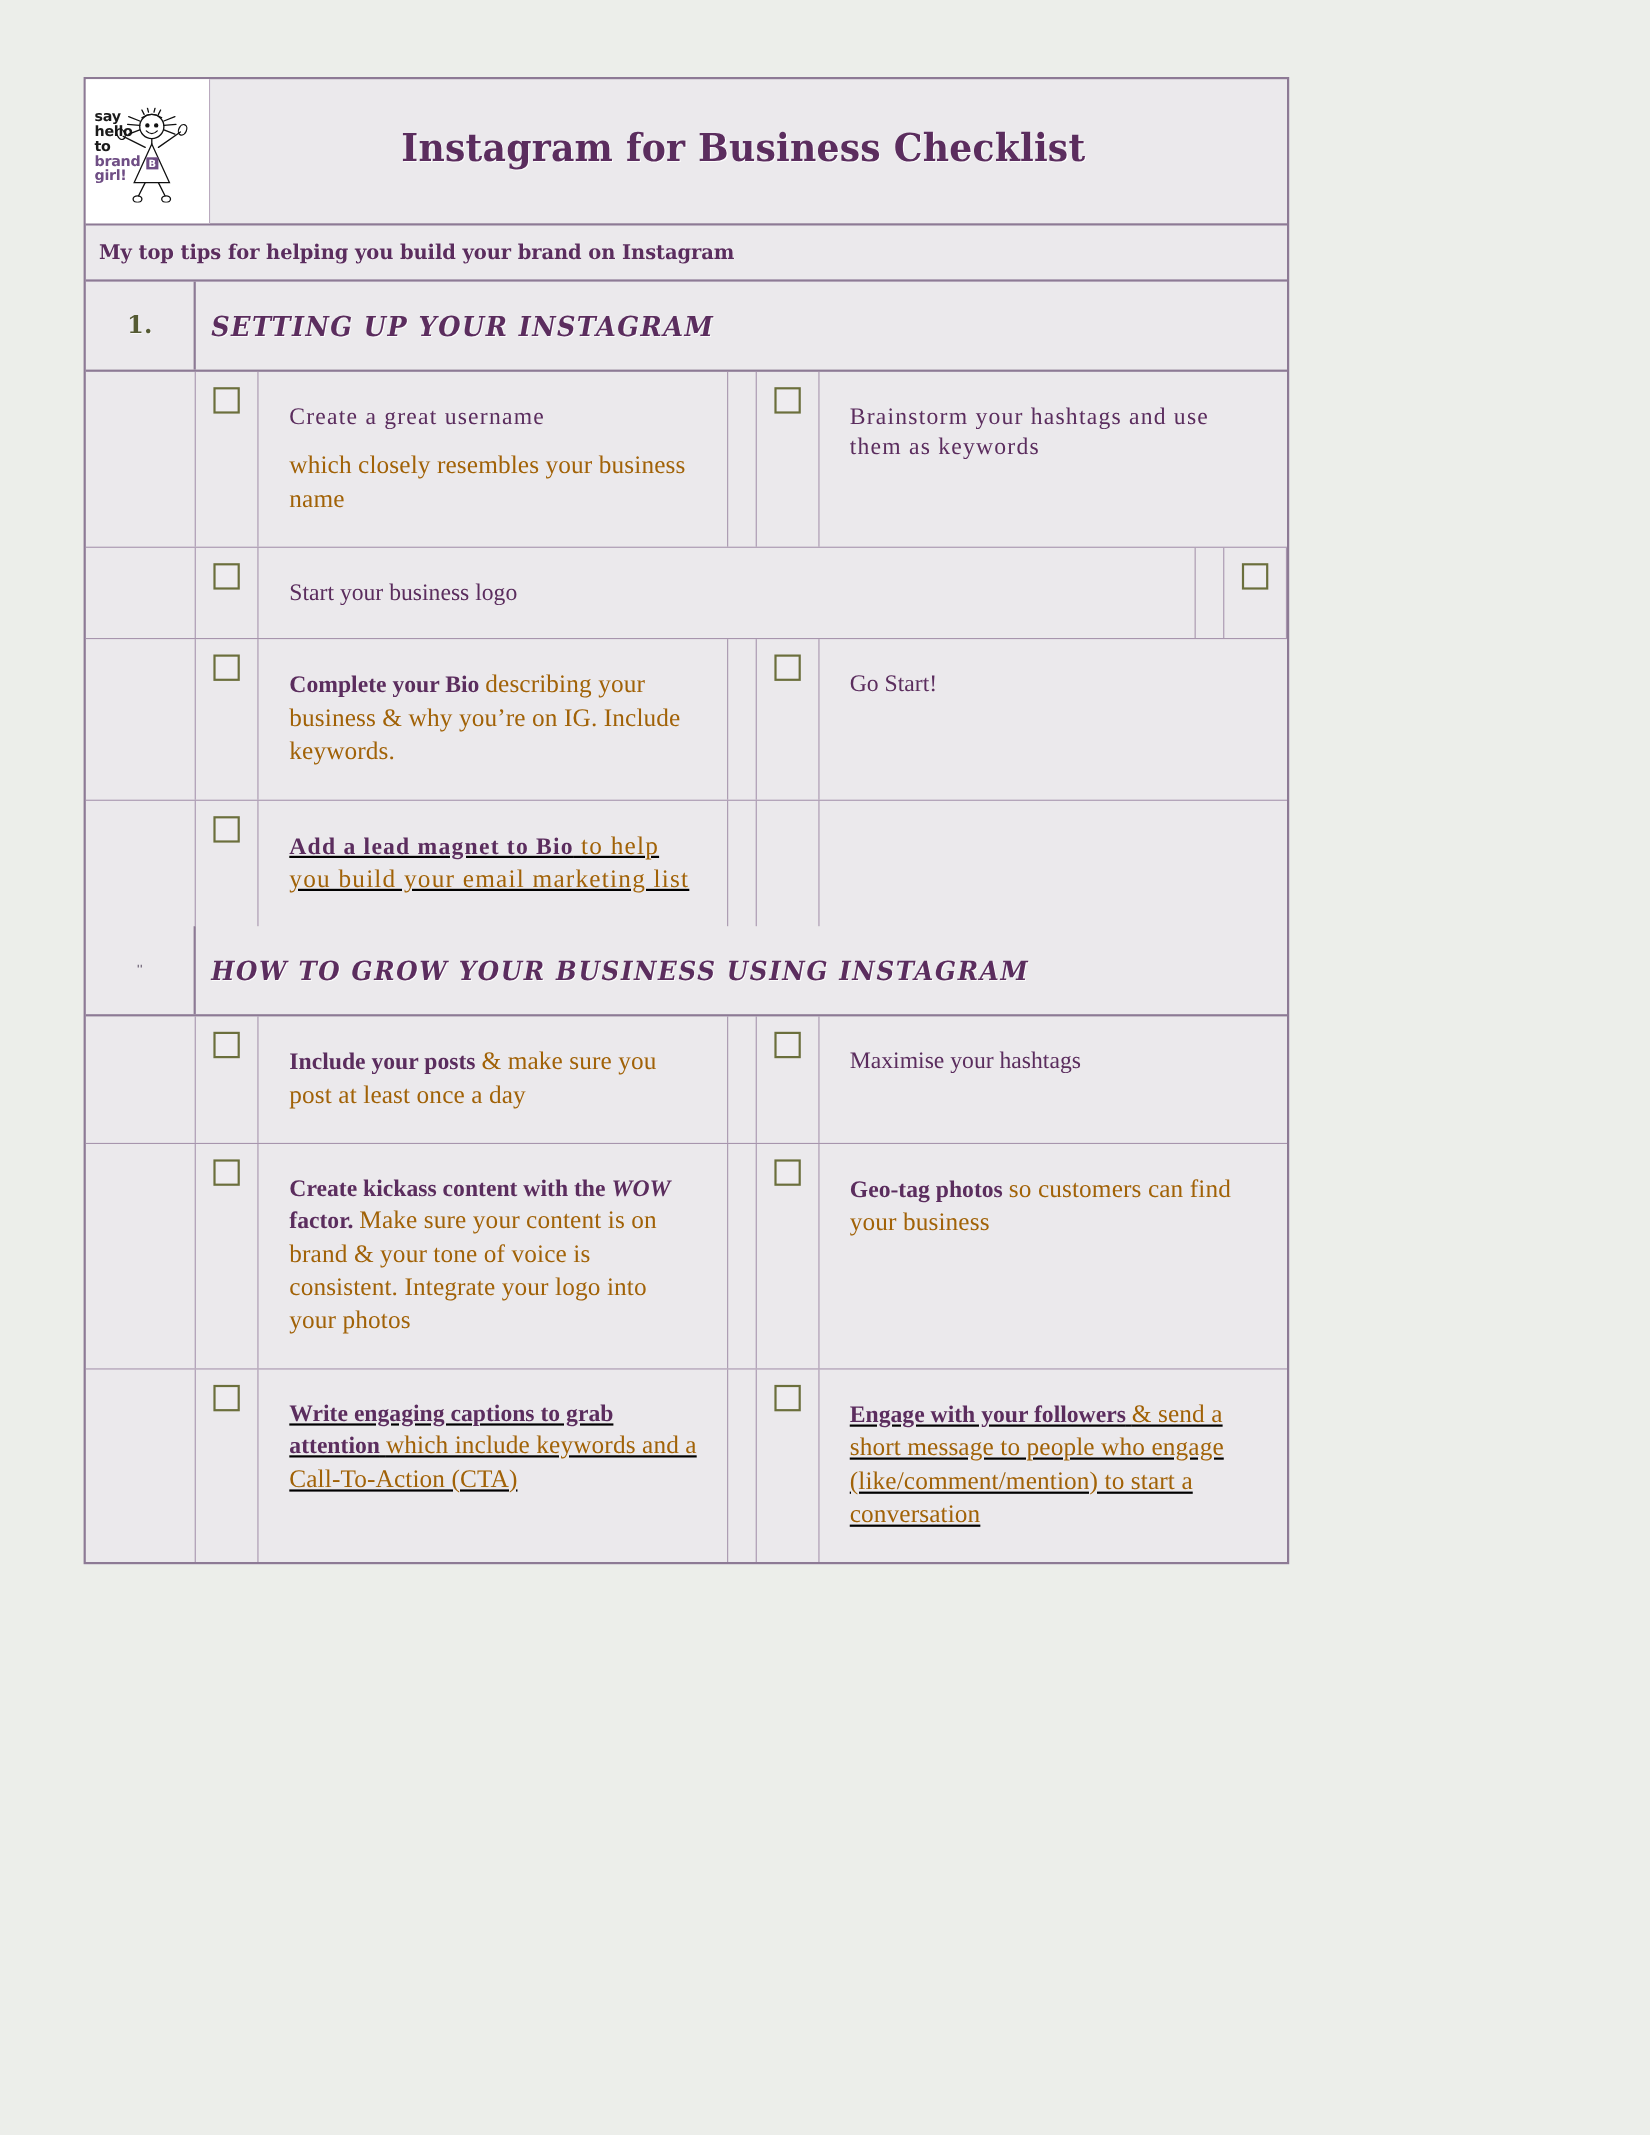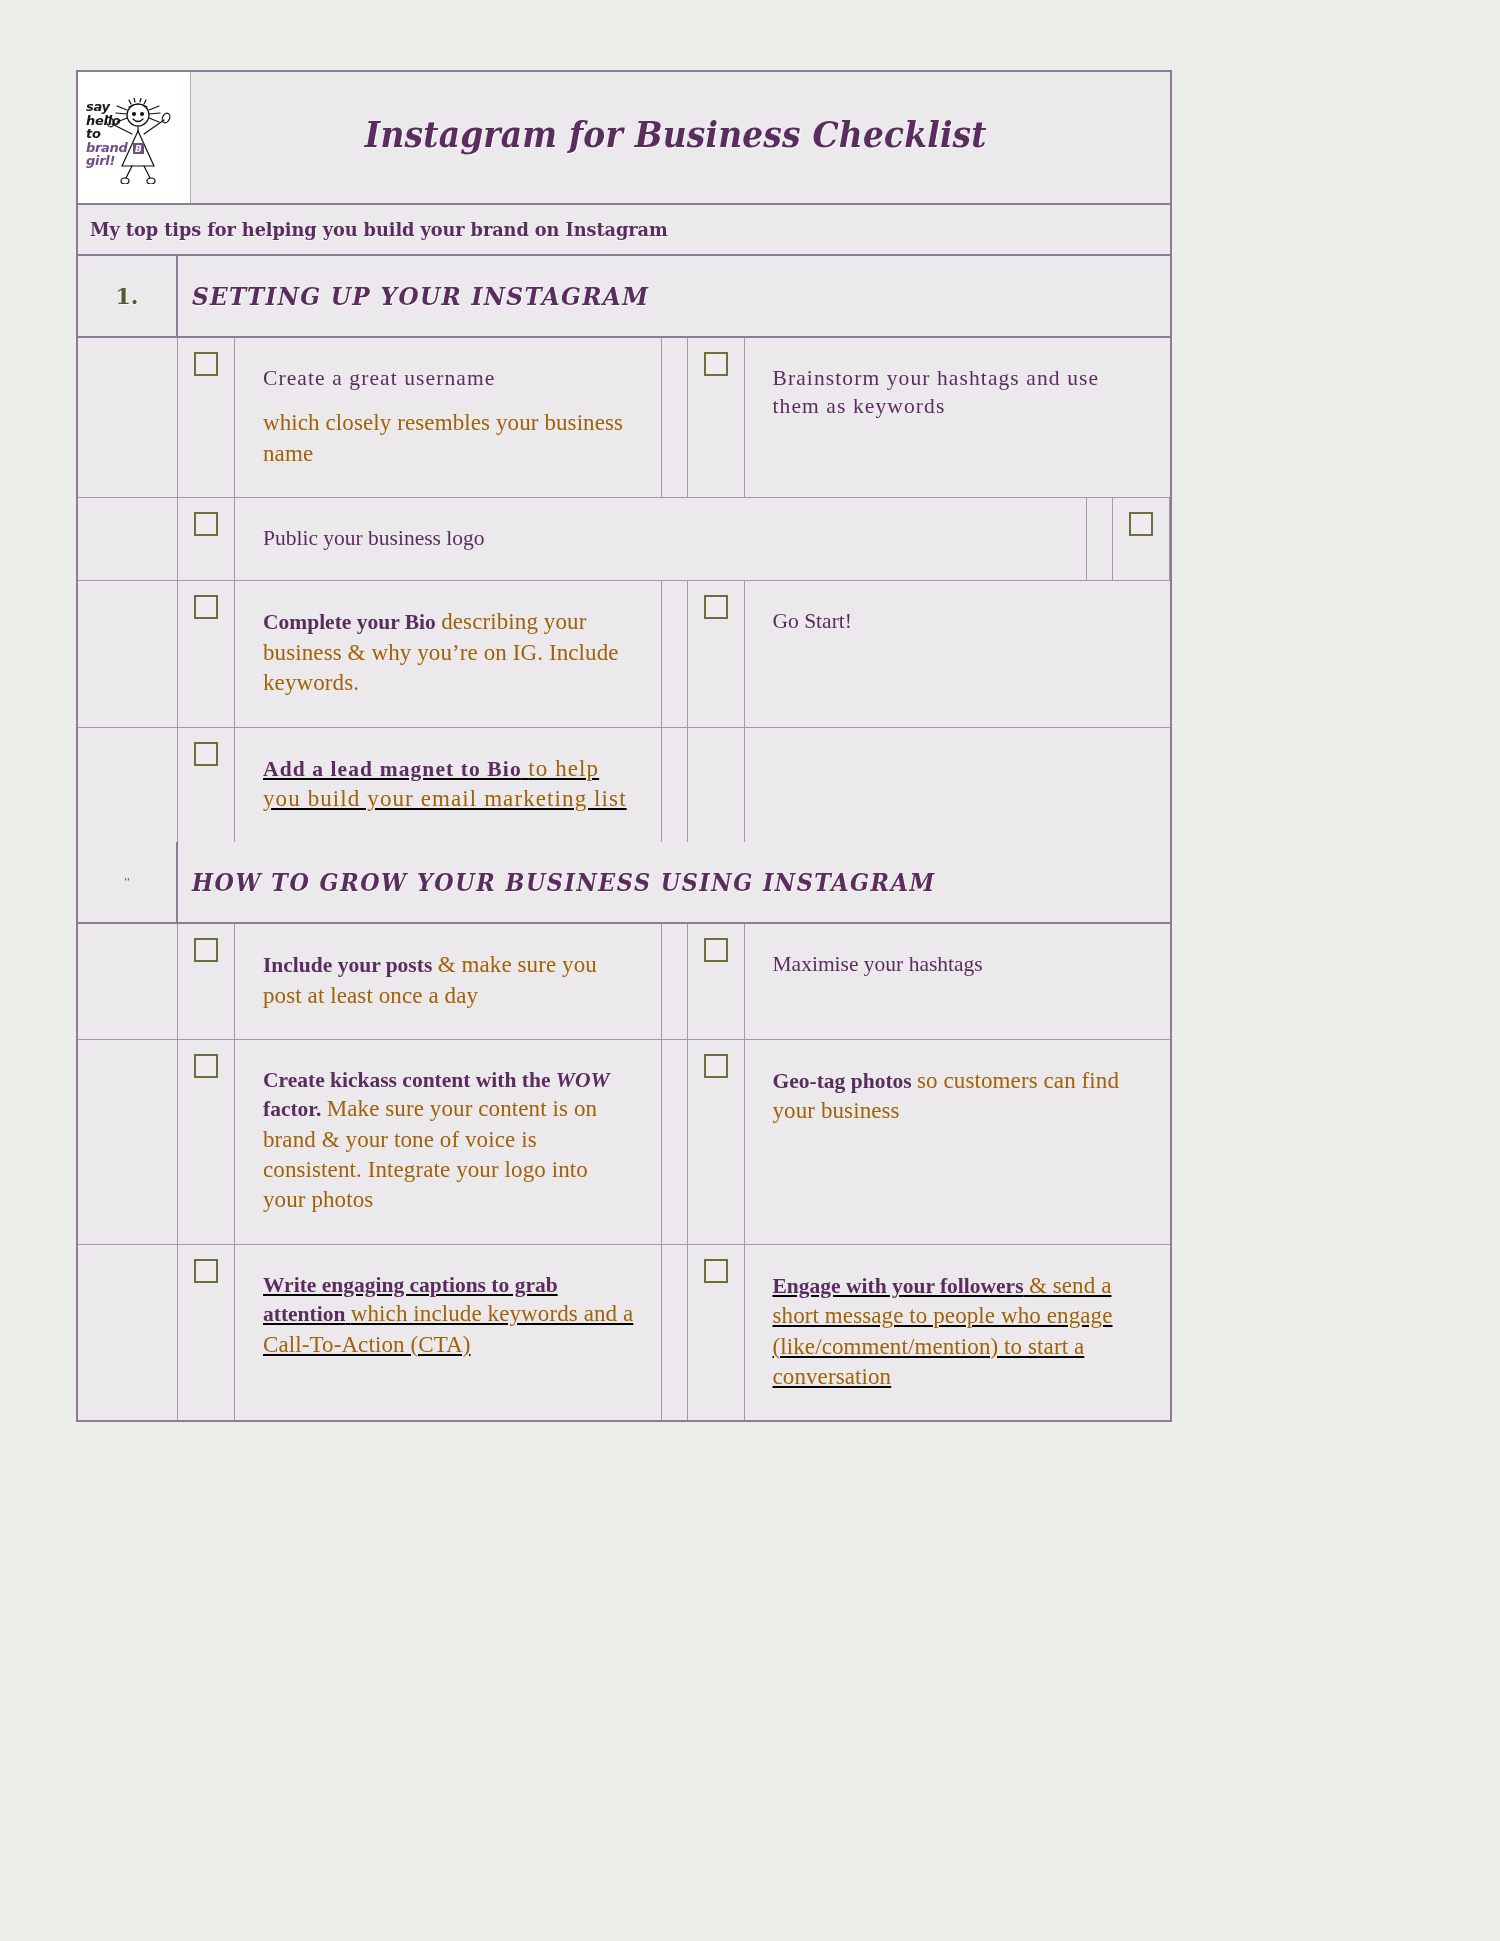--- a/index.html
+++ b/index.html
@@ -23,21 +23,20 @@
     border: 2px solid #8d7a95;
     box-sizing: border-box;
   }
 
   
   .header-row {
     display: flex;
     align-items: stretch;
     border-bottom: 2px solid #8d7a95;
     min-height: 131px;
-    font-style: italic;
   }
   .logo-cell {
     width: 113px;
     flex: 0 0 113px;
     background: #ffffff;
     border-right: 1px solid #b9aabe;
     box-sizing: border-box;
     position: relative;
     overflow: hidden;
   }
@@ -282,21 +281,21 @@
           <div class="txt-cell last">
             <p class="rowbody lead spaced"><span class="">Brainstorm your hashtags and use them as keywords</span></p>
           </div>
         </div>
         <div class="item-row">
           <div class="gut"></div>
           <div class="cb-cell">
             <div class="checkbox"></div>
           </div>
           <div class="txt-cell ">
-            <p class="rowbody lead"><span class="">Public your business logo</span></p>
+            <p class="rowbody lead"><span class="">Start your business logo</span></p>
           </div>
           <div class="mid-gap"></div>
           <div class="cb-cell">
             <div class="checkbox"></div>
           </div>
         </div>
         <div class="item-row">
           <div class="gut"></div>
           <div class="cb-cell">
             <div class="checkbox"></div>

